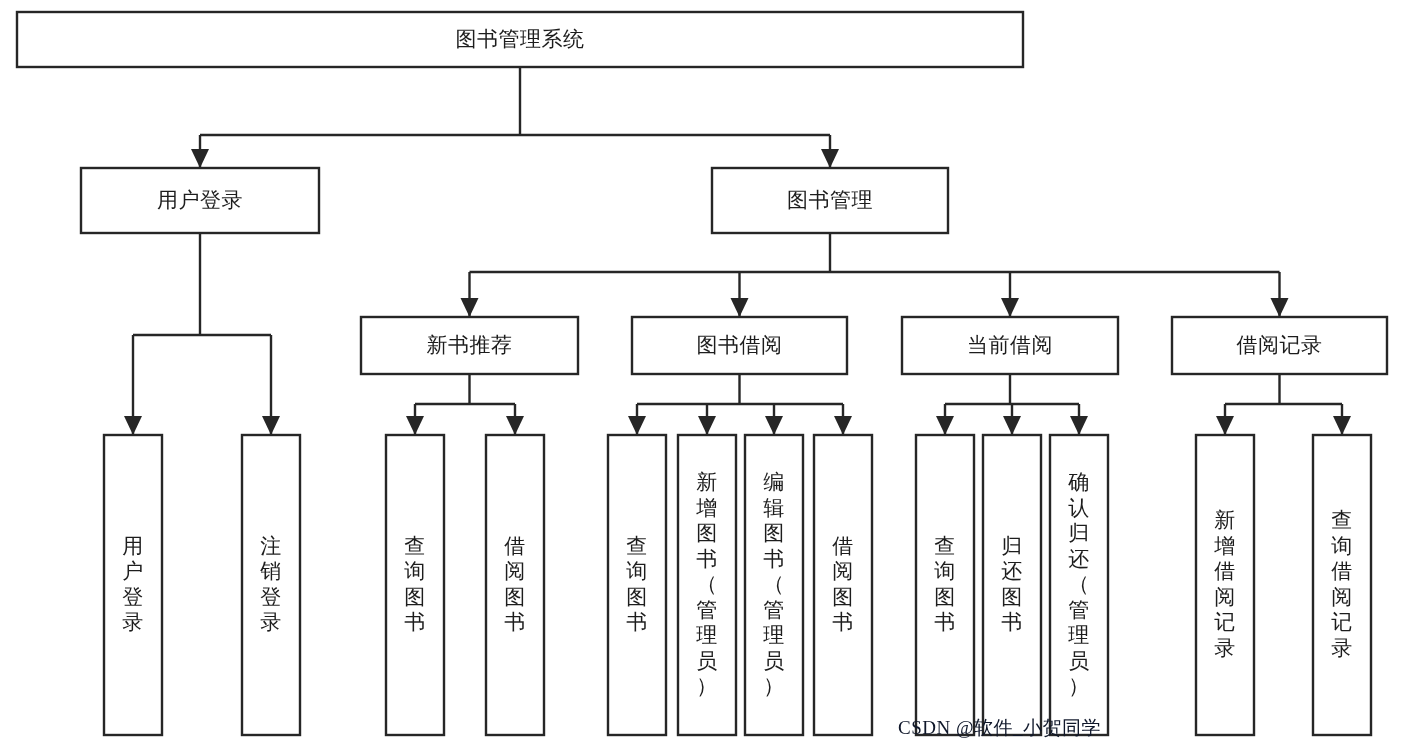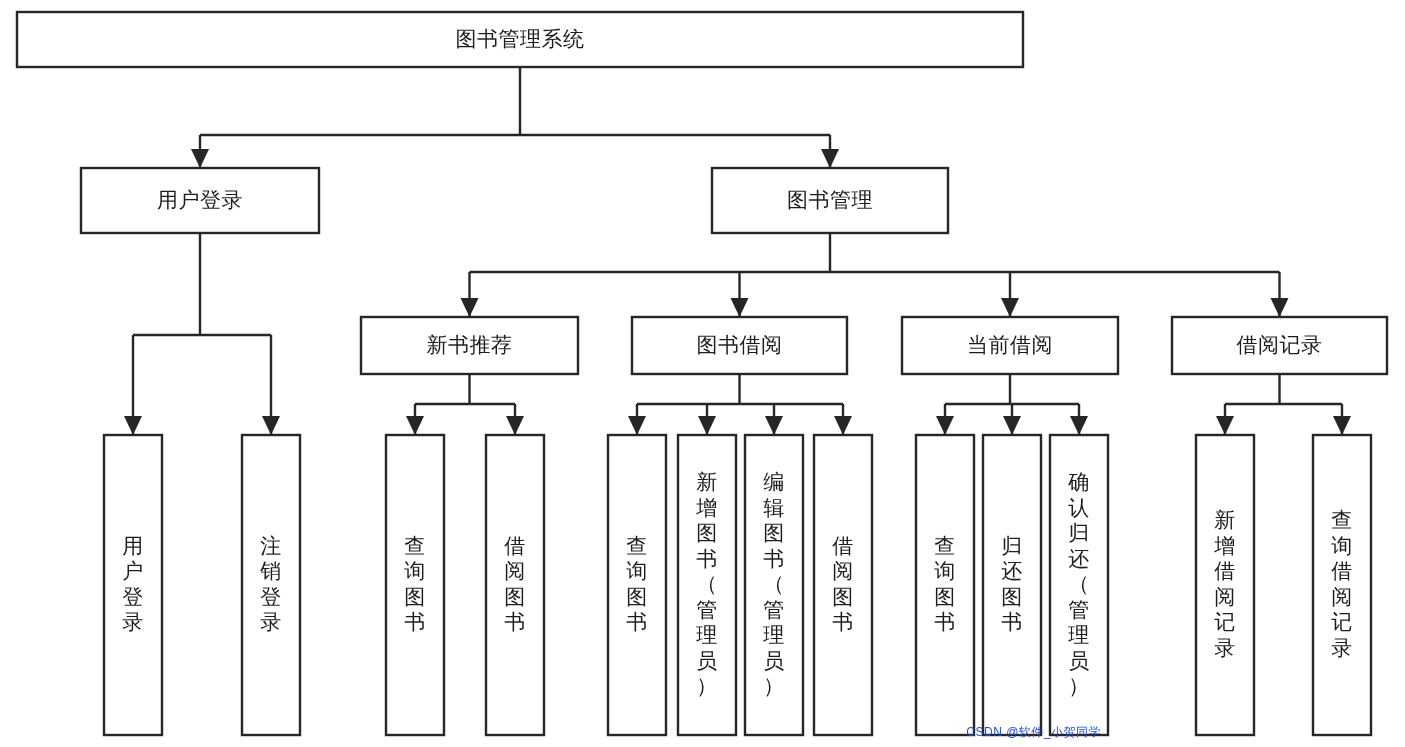--- a/index.html
+++ b/index.html
@@ -54,23 +54,23 @@
     stroke-linecap: butt;
   }
   .arrow-head {
     fill: #262626;
     stroke: none;
   }
   .watermark {
     position: absolute;
     right: 9px;
     bottom: 6px;
-    font-family: Liberation Sans, sans-serif;
-    font-size: 12px;
-    color: #1d4ed8;
+    font-family: Liberation Serif, serif;
+    font-size: 19px;
+    color: #0f172a;
     letter-spacing: 0.5px;
     white-space: nowrap;
     pointer-events: none;
     user-select: none;
   }
 </style>
 </head>
 <body>
 
 <div id="diagram-root">

